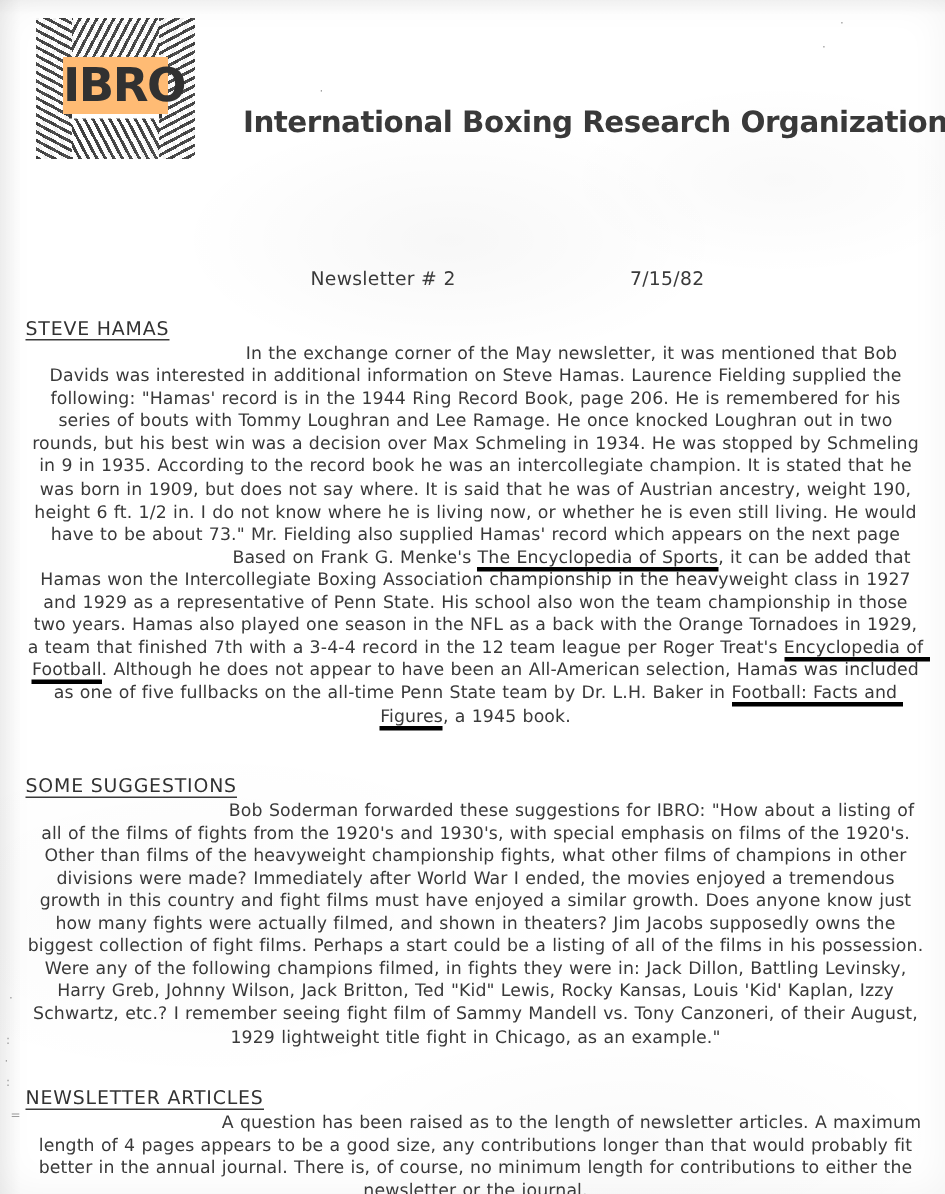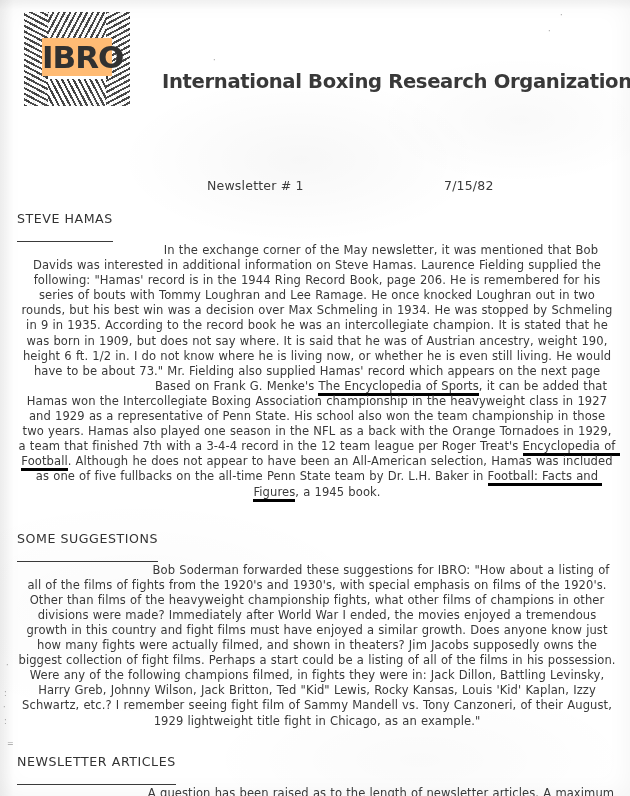--- a/index.html
+++ b/index.html
@@ -137,21 +137,21 @@
     position: absolute;
     left: 207px;
     top: 0;
     font-family: "DejaVu Sans", sans-serif;
     font-size: 12.5px;
     color: #3b3b3b;
     letter-spacing: 0.2px;
   }
   #meta-line .issue-date {
     position: absolute;
-    left: 444px;
+    left: 420px;
     top: 0;
     font-family: "DejaVu Sans", sans-serif;
     font-size: 12.5px;
     color: #3b3b3b;
     letter-spacing: 0.2px;
   }
 
   
   #body-area {
     position: absolute;
@@ -161,21 +161,21 @@
     z-index: 10;
   }
   .section { margin-bottom: 2px; }
   .section-heading {
     display: inline-block;
     font-family: "DejaVu Sans", sans-serif;
     font-size: 12.6px;
     letter-spacing: 0.55px;
     color: #343434;
     border-bottom: 1.5px solid #3b3b3b;
-    padding-bottom: 15px;
+    padding-bottom: 0px;
     margin-bottom: 1px;
   }
   .para {
     font-family: "DejaVu Sans", sans-serif;
     font-size: 11.55px;
     line-height: 15.1px;
     color: #3a3a3a;
     letter-spacing: 0.08px;
     text-align: center;
     word-spacing: 0.4px;
@@ -212,21 +212,21 @@
       <div class="hatch-frame bottom-band"></div>
       <div class="hatch-frame left-band"></div>
       <div class="hatch-frame right-band"></div>
       <div class="inner-box"></div>
       <div class="logo-text">IBRO</div>
     </div>
     <div id="org-title">International Boxing Research Organization</div>
   </div>
 
   <div id="meta-line">
-    <div class="newsletter-no">Newsletter # 1</div>
+    <div class="newsletter-no">Newsletter # 2</div>
     <div class="issue-date">7/15/82</div>
   </div>
 
   <div id="body-area">
       <div class="section"><div class="section-heading">STEVE HAMAS</div><div class="para"><span class="indent"></span><span>In the exchange corner of the May newsletter, it was mentioned that Bob Davids was interested in additional information on Steve Hamas. Laurence Fielding supplied the following: "Hamas' record is in the 1944 Ring Record Book, page 206. He is remembered for his series of bouts with Tommy Loughran and Lee Ramage. He once knocked Loughran out in two rounds, but his best win was a decision over Max Schmeling in 1934. He was stopped by Schmeling in 9 in 1935. According to the record book he was an intercollegiate champion. It is stated that he was born in 1909, but does not say where. It is said that he was of Austrian ancestry, weight 190, height 6 ft. 1/2 in. I do not know where he is living now, or whether he is even still living. He would have to be about 73." Mr. Fielding also supplied Hamas' record which appears on the next page</span></div><div class="para"><span class="indent"></span><span>Based on Frank G. Menke's </span><span class="u">The Encyclopedia of Sports</span><span>, it can be added that Hamas won the Intercollegiate Boxing Association championship in the heavyweight class in 1927 and 1929 as a representative of Penn State. His school also won the team championship in those two years. Hamas also played one season in the NFL as a back with the Orange Tornadoes in 1929, a team that finished 7th with a 3-4-4 record in the 12 team league per Roger Treat's </span><span class="u">Encyclopedia of Football</span><span>. Although he does not appear to have been an All-American selection, Hamas was included as one of five fullbacks on the all-time Penn State team by Dr. L.H. Baker in </span><span class="u">Football: Facts and Figures</span><span>, a 1945 book.</span></div><div class="gap-lg"></div></div>
       <div class="section"><div class="section-heading">SOME SUGGESTIONS</div><div class="para"><span class="indent"></span><span>Bob Soderman forwarded these suggestions for IBRO: "How about a listing of all of the films of fights from the 1920's and 1930's, with special emphasis on films of the 1920's. Other than films of the heavyweight championship fights, what other films of champions in other divisions were made? Immediately after World War I ended, the movies enjoyed a tremendous growth in this country and fight films must have enjoyed a similar growth. Does anyone know just how many fights were actually filmed, and shown in theaters? Jim Jacobs supposedly owns the biggest collection of fight films. Perhaps a start could be a listing of all of the films in his possession. Were any of the following champions filmed, in fights they were in: Jack Dillon, Battling Levinsky, Harry Greb, Johnny Wilson, Jack Britton, Ted "Kid" Lewis, Rocky Kansas, Louis 'Kid' Kaplan, Izzy Schwartz, etc.? I remember seeing fight film of Sammy Mandell vs. Tony Canzoneri, of their August, 1929 lightweight title fight in Chicago, as an example."</span></div><div class="gap-md"></div></div>
       <div class="section"><div class="section-heading">NEWSLETTER ARTICLES</div><div class="para"><span class="indent"></span><span>A question has been raised as to the length of newsletter articles. A maximum length of 4 pages appears to be a good size, any contributions longer than that would probably fit better in the annual journal. There is, of course, no minimum length for contributions to either the newsletter or the journal.</span></div></div>
     </div>
 
   <span class="speckle" style="left:6px; top:662px;">·</span>

